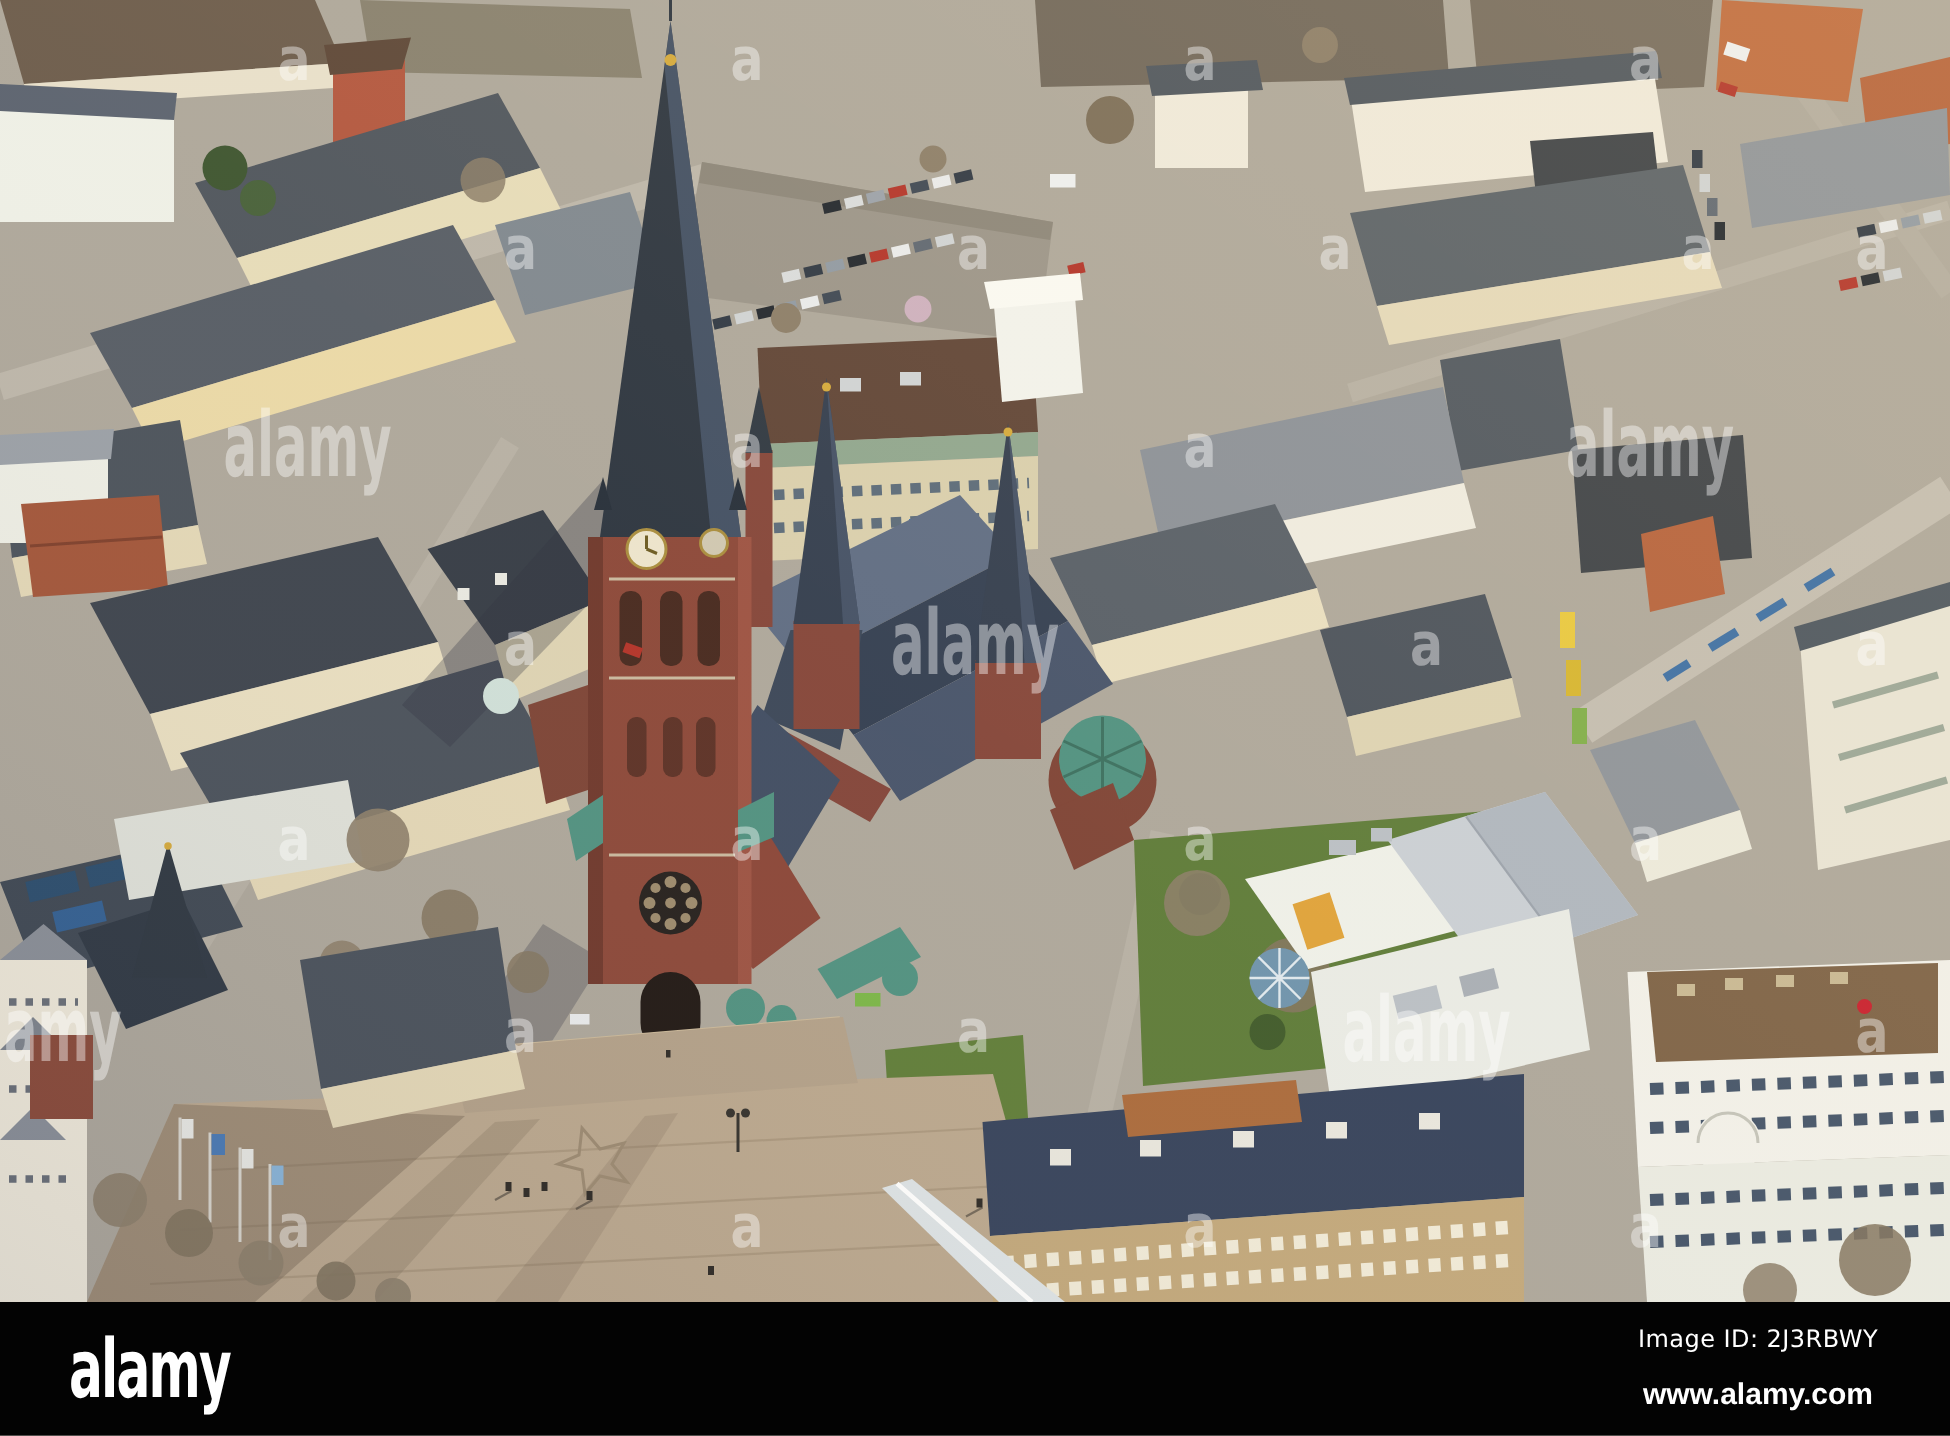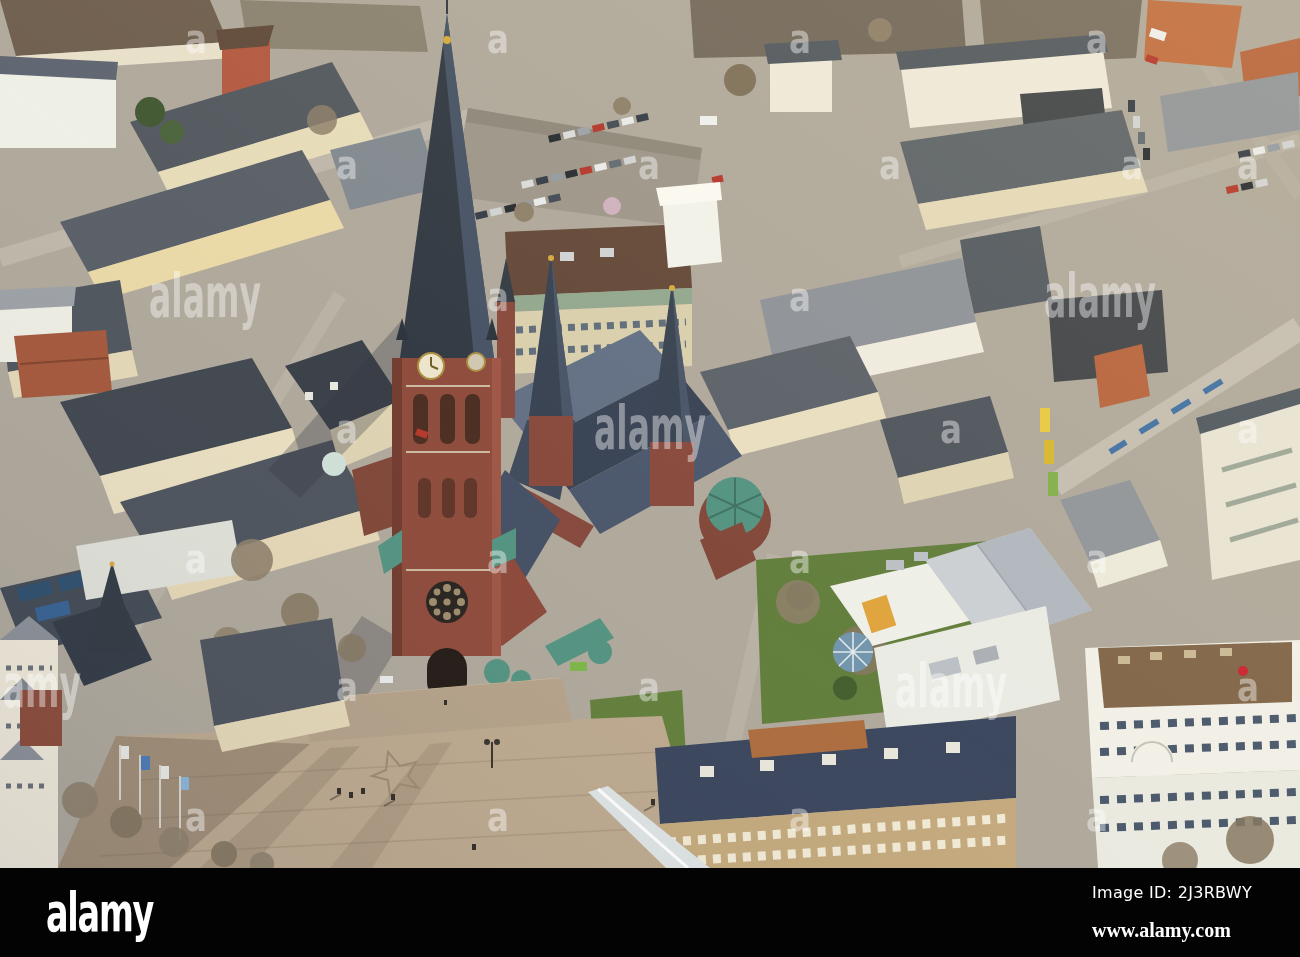--- a/index.html
+++ b/index.html
@@ -5,25 +5,25 @@
   html,body{margin:0;padding:0;background:#222;}
   #stage{position:relative;width:1300px;height:957px;overflow:hidden;background:#aaa49a;
          font-family:"Liberation Sans","DejaVu Sans",sans-serif;}
   #photo{position:absolute;left:0;top:0;width:1300px;height:868px;display:block;}
   
   #footer{position:absolute;left:0;top:868px;width:1300px;height:89px;background:#030303;
           display:flex;align-items:center;justify-content:space-between;}
   .brand{color:#fff;font-weight:bold;font-size:54px;line-height:1;margin-left:46px;
          transform:scaleX(0.62);transform-origin:left center;letter-spacing:-2px;
          font-family:"DejaVu Sans","Liberation Sans",sans-serif;}
-  .footer-right{text-align:left;margin-right:48px;color:#fff;}
+  .footer-right{text-align:center;margin-right:48px;color:#fff;}
   .footer-right .id-line{font-size:16px;font-weight:400;letter-spacing:.3px;
          font-family:"DejaVu Sans","Liberation Sans",sans-serif;}
   .footer-right .url-line{font-size:20px;font-weight:bold;margin-top:17px;
-         font-family:Liberation Serif, serif;}
+         font-family:Liberation Sans, sans-serif;}
   .wm-word{font-family:"DejaVu Sans","Liberation Sans",sans-serif;font-weight:bold;}
 </style>
 </head>
 <body>
 
 <div id="stage">
 
 <svg id="photo" viewBox="0 0 1300 868" xmlns="http://www.w3.org/2000/svg" preserveAspectRatio="none">
 
   <g>

